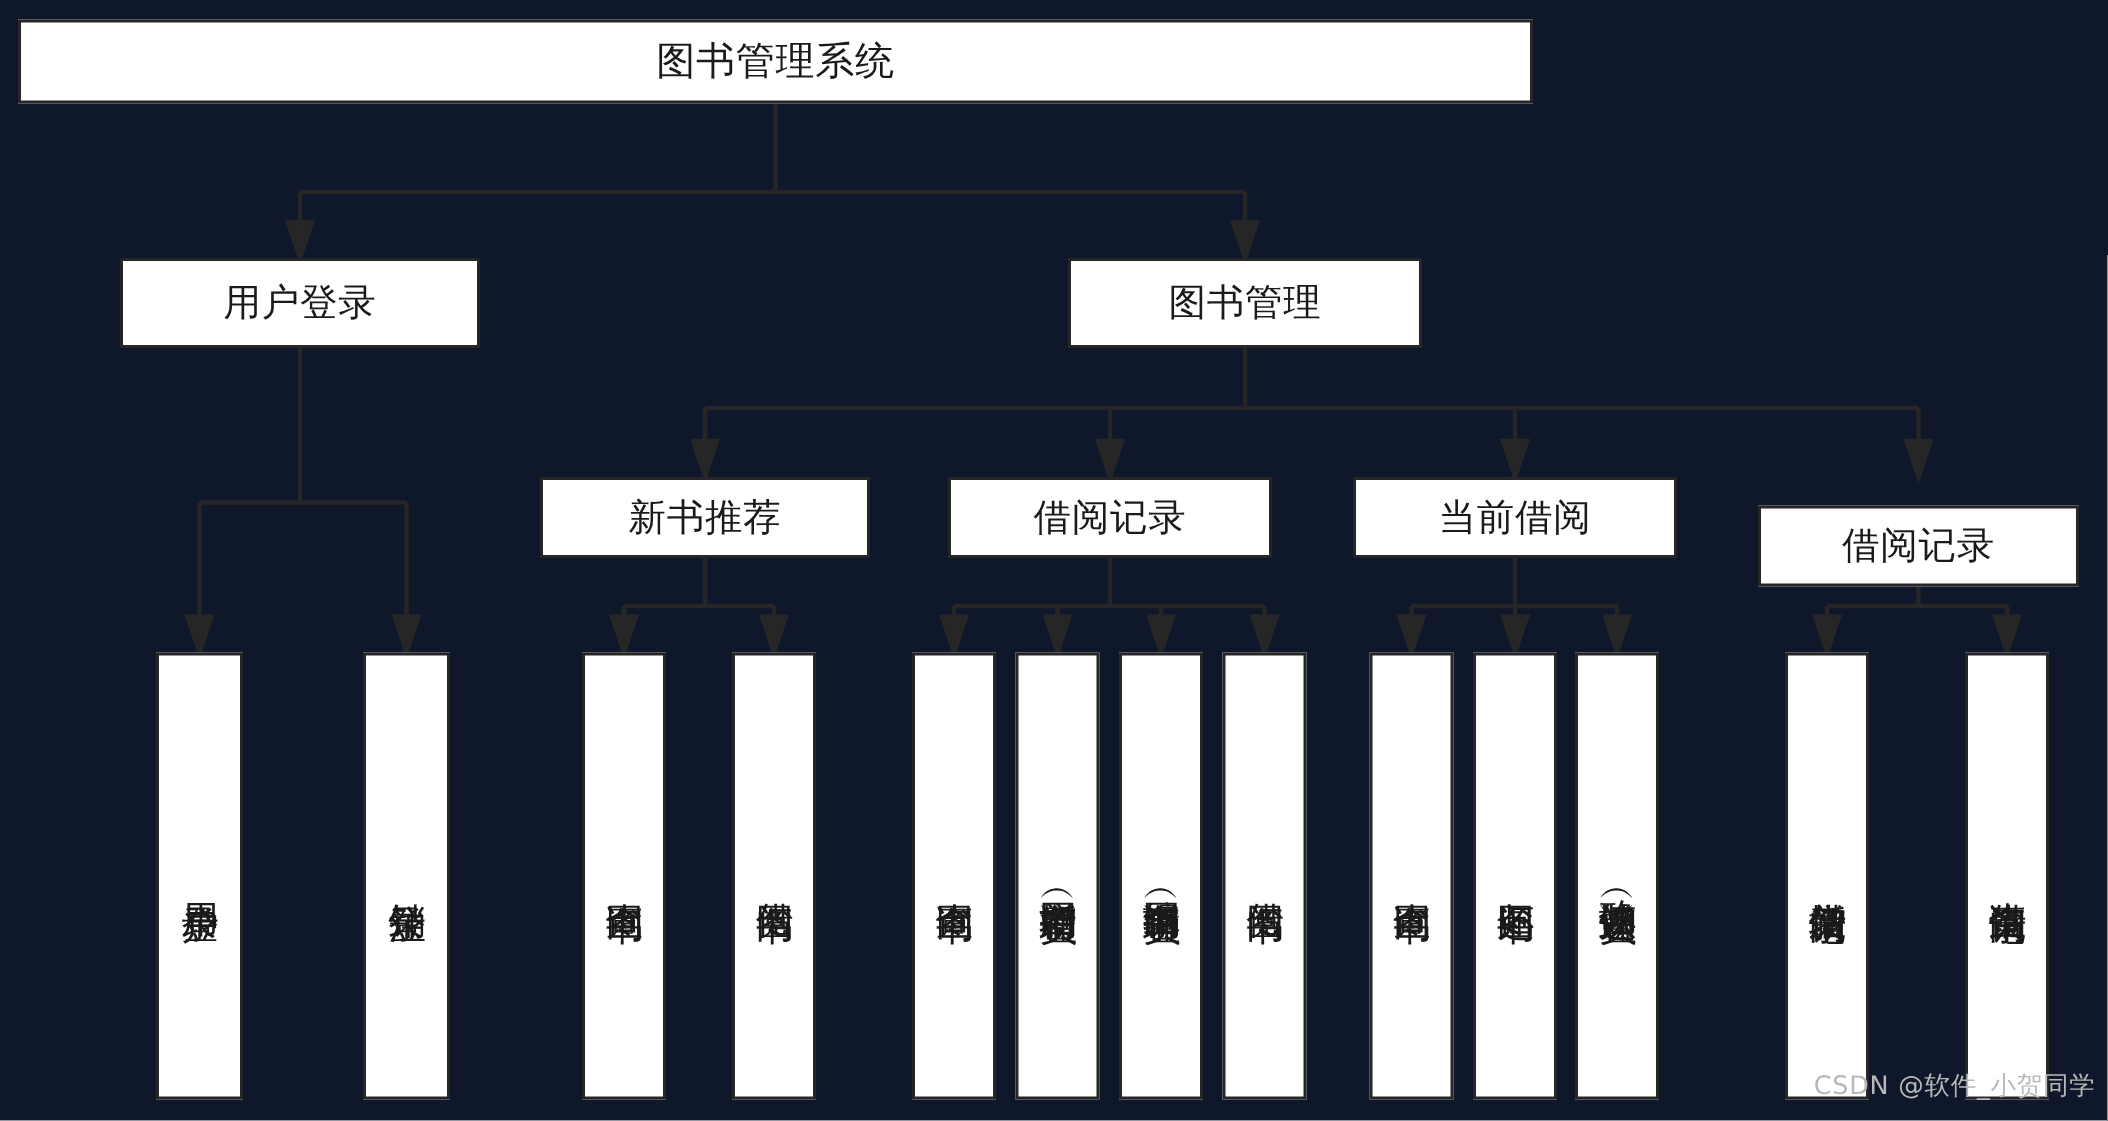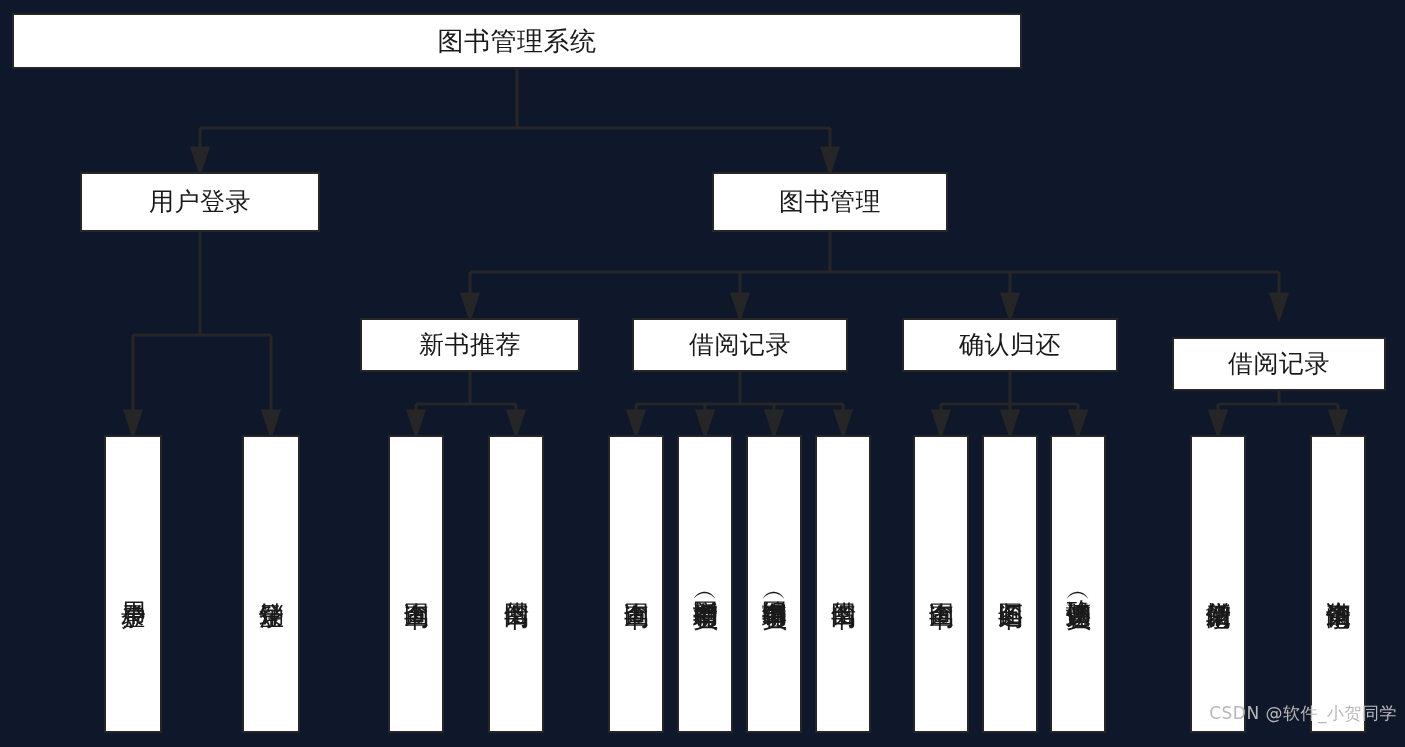--- a/index.html
+++ b/index.html
@@ -51,21 +51,21 @@
     justify-content: center;
   }
   .node-v .vtext {
     writing-mode: vertical-rl;
     text-orientation: upright;
     display: block;
   }
   .watermark {
     position: absolute;
     right: 8px;
-    bottom: 22px;
+    bottom: 12px;
     font-size: 17px;
     color: #b8b8b8;
     letter-spacing: 0.5px;
     white-space: nowrap;
   }
 </style>
 </head>
 <body>
 
 <div id="canvas">
@@ -140,21 +140,21 @@
     <div class="node node-h lvl2" style="left: 712px; top: 172px; width: 236px; height: 60px; text-align: right;">
       <span>图书管理</span>
     </div>
     <div class="node node-h lvl3" style="left: 360px; top: 318px; width: 220px; height: 54px;">
       <span>新书推荐</span>
     </div>
     <div class="node node-h lvl3" style="left: 632px; top: 318px; width: 216px; height: 54px;">
       <span>借阅记录</span>
     </div>
     <div class="node node-h lvl3" style="left: 902px; top: 318px; width: 216px; height: 54px;">
-      <span>确认归还</span>
+      <span>当前借阅</span>
     </div>
     <div class="node node-h lvl3" style="left: 1172px; top: 337px; width: 214px; height: 54px;">
       <span>借阅记录</span>
     </div>
     <div class="node node-v" style="left: 104px; top: 435px; width: 58px; height: 298px;">
       <span class="vtext">用户登录</span>
     </div>
     <div class="node node-v" style="left: 242px; top: 435px; width: 58px; height: 298px;">
       <span class="vtext">注销登录</span>
     </div>

